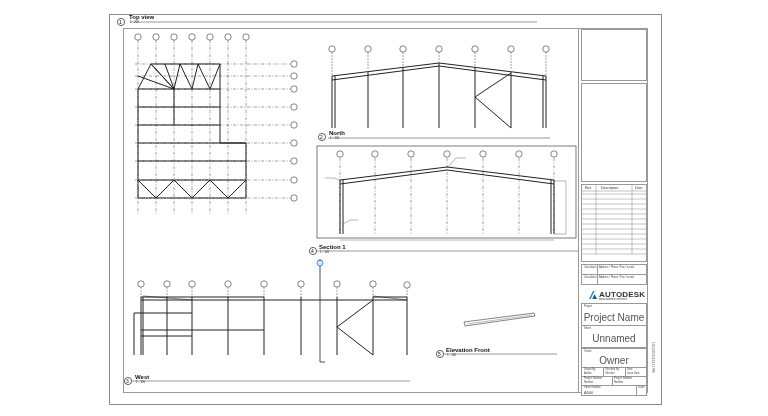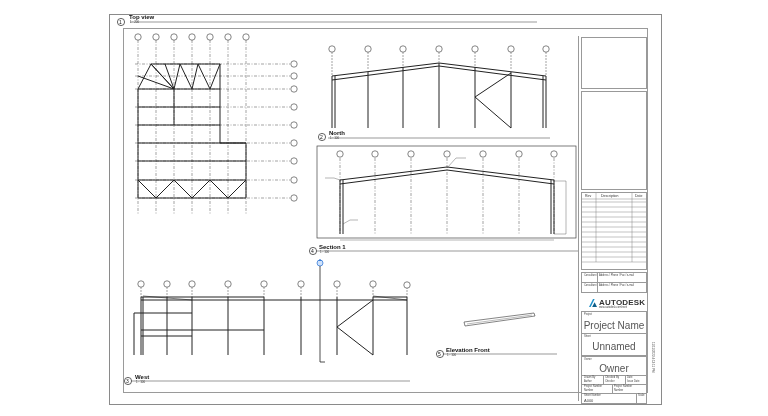--- a/index.html
+++ b/index.html
@@ -2,21 +2,21 @@
 <html><head>
 <meta charset="utf-8">
 <style>
   html,body{margin:0;padding:0;background:#ffffff;}
   body{width:768px;height:416px;position:relative;overflow:hidden;font-family:"Liberation Sans",sans-serif;color:#222;}
   .sheet{position:absolute;left:109px;top:14px;width:553px;height:391px;border:1px solid #8a8a8a;box-sizing:border-box;background:#fff;}
   .inner{position:absolute;left:123px;top:28px;width:525px;height:365px;border:1px solid #9a9a9a;box-sizing:border-box;}
   svg.drawing{position:absolute;left:0;top:0;width:768px;height:416px;}
   .vt{position:absolute;font-size:6px;font-weight:bold;line-height:6px;color:#111;white-space:nowrap;}
   .vs{position:absolute;font-size:3px;line-height:3px;color:#333;white-space:nowrap;}
-  .tb{position:absolute;left:578px;top:36px;width:62px;height:365px;box-sizing:border-box;border-left:1px solid #999;}
+  .tb{position:absolute;left:578px;top:28px;width:62px;height:365px;box-sizing:border-box;border-left:1px solid #999;}
   .tbbox{position:absolute;left:2px;width:66px;border:1px solid #999;box-sizing:border-box;background:#fff;}
   .big{position:absolute;left:0;right:0;text-align:center;font-size:10px;color:#555;}
   .tiny{position:absolute;font-size:2.6px;color:#444;line-height:3px;white-space:nowrap;}
   .logo{position:absolute;left:8px;top:3px;display:flex;align-items:center;gap:2px;}
   .logo-text{font-size:8px;font-weight:bold;color:#333;letter-spacing:0.2px;}
   .rev-head{position:absolute;top:1px;font-size:3.5px;color:#333;}
   .side-text{position:absolute;left:651px;top:342px;width:4px;height:44px;font-size:3px;color:#555;writing-mode:vertical-rl;}
 </style>
 </head>
 <body>

